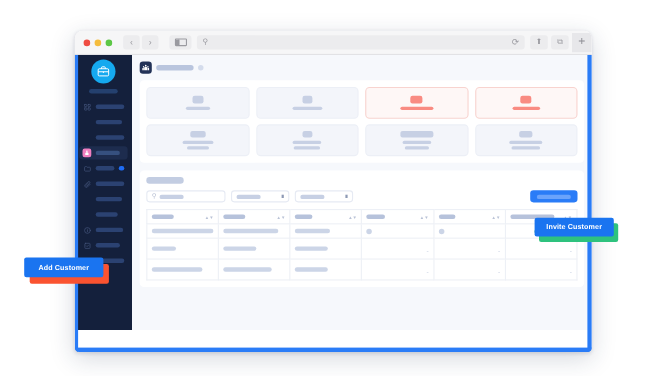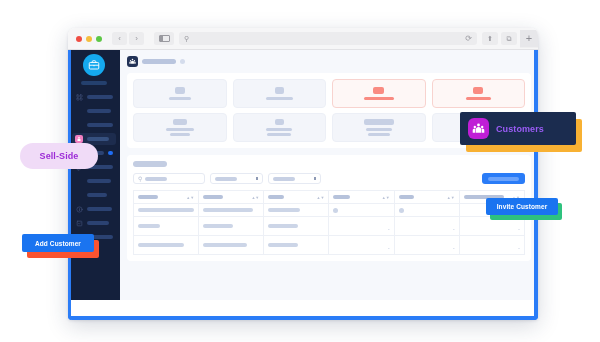--- a/index.html
+++ b/index.html
@@ -538,42 +538,21 @@
           </table>
         </div>
       </div>
     </div>
 
     <div class="rail"></div>
     <div class="rail-left"></div>
     <div class="rail-bot"></div>
   </div>
 
-  <div class="callout co-sell">
-    <div class="body">
-      <span class="txt">Sell-Side</span>
-    </div>
-  </div>
-
-  <div class="callout co-customers">
-    <div class="shadow"></div>
-    <div class="body">
-      <div class="co-ic">
-        <svg width="13" height="13" viewBox="0 0 24 24" fill="#ffffff">
-          <circle cx="12" cy="5.5" r="2.6"></circle>
-          <circle cx="5.2" cy="9" r="2.2"></circle>
-          <circle cx="18.8" cy="9" r="2.2"></circle>
-          <path d="M12 9.2c-3 0-5 1.9-5 4.2V20h10v-6.6c0-2.3-2-4.2-5-4.2z"></path>
-          <path d="M5.2 12c-2.3 0-3.9 1.4-3.9 3.2V20H6v-6.3c0-.6.1-1.2.3-1.7z"></path>
-          <path d="M18.8 12c2.3 0 3.9 1.4 3.9 3.2V20H18v-6.3c0-.6-.1-1.2-.3-1.7z"></path>
-        </svg>
-      </div>
-      <span class="co-label">Customers</span>
-    </div>
-  </div>
+
 
   <div class="callout co-invite">
     <div class="shadow"></div>
     <div class="body">
       <span class="txt">Invite Customer</span>
     </div>
   </div>
 
   <div class="callout co-add">
     <div class="shadow"></div>

